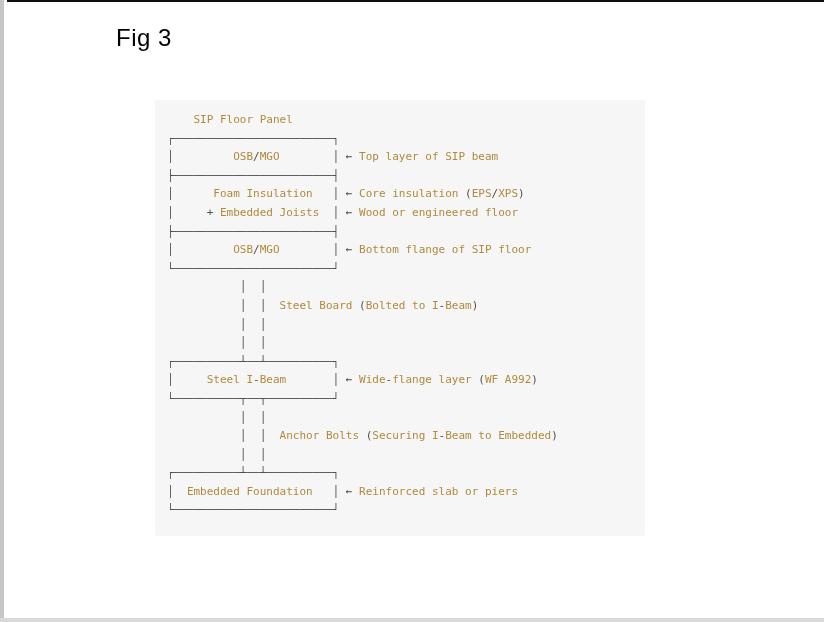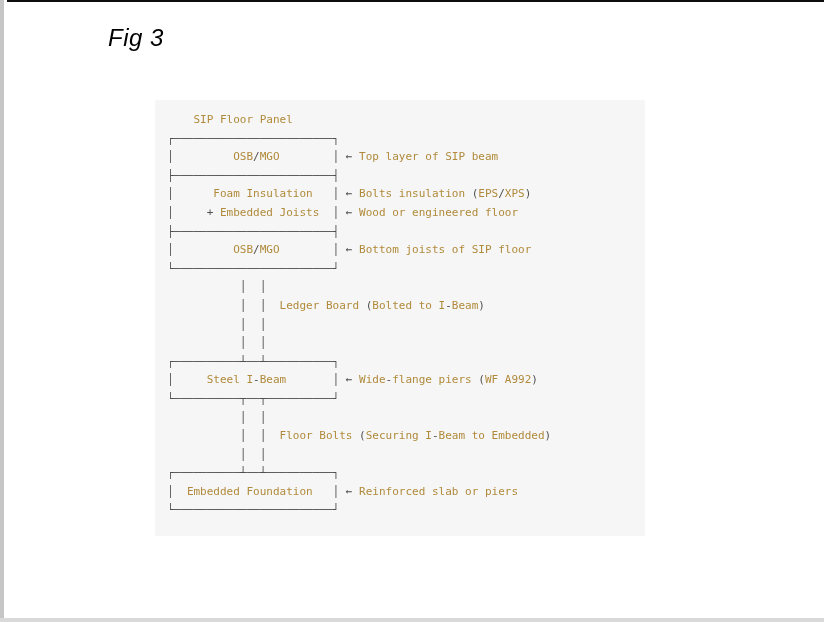--- a/index.html
+++ b/index.html
@@ -4,22 +4,22 @@
 <style>
   html,body{margin:0;padding:0;}
   body{
     width:824px;height:622px;position:relative;overflow:hidden;
     background:#ffffff;font-family:"Liberation Sans",sans-serif;
   }
   .edge-left{position:absolute;left:0;top:0;width:4px;height:622px;background:#c6c6c6;}
   .edge-top{position:absolute;left:7px;top:0;width:817px;height:2px;background:#0d0d0d;}
   .edge-bottom{position:absolute;left:0;bottom:0;width:824px;height:4px;background:#d9d9d9;}
   .fig-title{
-    position:absolute;left:108px;top:24px;margin:0;
-    font-size:24px;font-weight:400;color:#000000;letter-spacing:0.5px;font-style:italic;
+    position:absolute;left:116px;top:24px;margin:0;
+    font-size:24px;font-weight:400;color:#000000;letter-spacing:0.5px;
   }
   .code-panel{
     position:absolute;left:155px;top:100px;width:490px;height:436px;
     background:#f6f6f6;border-radius:2px;box-sizing:border-box;
     padding:11px 0 0 12px;
   }
   pre.diagram{
     margin:0;
     font-family:"DejaVu Sans Mono",monospace;
     font-size:11px;line-height:18.6px;
@@ -35,32 +35,32 @@
 <div class="edge-top"></div>
 <div class="edge-bottom"></div>
 
 <h1 class="fig-title">Fig 3</h1>
 
 <div class="code-panel">
   <pre class="diagram" id="diagram"><span><span class="txt">    SIP Floor Panel</span></span>
 <span><span class="sym">┌────────────────────────┐</span></span>
 <span><span class="sym">│         </span><span class="txt">OSB</span><span class="sym">/</span><span class="txt">MGO</span><span class="sym">        │ ← </span><span class="txt">Top layer of SIP beam</span></span>
 <span><span class="sym">├────────────────────────┤</span></span>
-<span><span class="sym">│      </span><span class="txt">Foam Insulation</span><span class="sym">   │ ← </span><span class="txt">Bolts insulation </span><span class="sym">(</span><span class="txt">EPS</span><span class="sym">/</span><span class="txt">XPS</span><span class="sym">)</span></span>
+<span><span class="sym">│      </span><span class="txt">Foam Insulation</span><span class="sym">   │ ← </span><span class="txt">Core insulation </span><span class="sym">(</span><span class="txt">EPS</span><span class="sym">/</span><span class="txt">XPS</span><span class="sym">)</span></span>
 <span><span class="sym">│     + </span><span class="txt">Embedded Joists</span><span class="sym">  │ ← </span><span class="txt">Wood or engineered floor</span></span>
 <span><span class="sym">├────────────────────────┤</span></span>
-<span><span class="sym">│         </span><span class="txt">OSB</span><span class="sym">/</span><span class="txt">MGO</span><span class="sym">        │ ← </span><span class="txt">Bottom joists of SIP floor</span></span>
+<span><span class="sym">│         </span><span class="txt">OSB</span><span class="sym">/</span><span class="txt">MGO</span><span class="sym">        │ ← </span><span class="txt">Bottom flange of SIP floor</span></span>
 <span><span class="sym">└────────────────────────┘</span></span>
 <span><span class="sym">           │  │</span></span>
-<span><span class="sym">           │  │  </span><span class="txt">Ledger Board</span><span class="sym"> (</span><span class="txt">Bolted to I</span><span class="sym">-</span><span class="txt">Beam</span><span class="sym">)</span></span>
+<span><span class="sym">           │  │  </span><span class="txt">Steel Board</span><span class="sym"> (</span><span class="txt">Bolted to I</span><span class="sym">-</span><span class="txt">Beam</span><span class="sym">)</span></span>
 <span><span class="sym">           │  │</span></span>
 <span><span class="sym">           │  │</span></span>
 <span><span class="sym">┌──────────┴──┴──────────┐</span></span>
-<span><span class="sym">│     </span><span class="txt">Steel I</span><span class="sym">-</span><span class="txt">Beam</span><span class="sym">       │ ← </span><span class="txt">Wide</span><span class="sym">-</span><span class="txt">flange piers </span><span class="sym">(</span><span class="txt">WF A992</span><span class="sym">)</span></span>
+<span><span class="sym">│     </span><span class="txt">Steel I</span><span class="sym">-</span><span class="txt">Beam</span><span class="sym">       │ ← </span><span class="txt">Wide</span><span class="sym">-</span><span class="txt">flange layer </span><span class="sym">(</span><span class="txt">WF A992</span><span class="sym">)</span></span>
 <span><span class="sym">└──────────┬──┬──────────┘</span></span>
 <span><span class="sym">           │  │</span></span>
-<span><span class="sym">           │  │  </span><span class="txt">Floor Bolts</span><span class="sym"> (</span><span class="txt">Securing I</span><span class="sym">-</span><span class="txt">Beam to Embedded</span><span class="sym">)</span></span>
+<span><span class="sym">           │  │  </span><span class="txt">Anchor Bolts</span><span class="sym"> (</span><span class="txt">Securing I</span><span class="sym">-</span><span class="txt">Beam to Embedded</span><span class="sym">)</span></span>
 <span><span class="sym">           │  │</span></span>
 <span><span class="sym">┌──────────┴──┴──────────┐</span></span>
 <span><span class="sym">│  </span><span class="txt">Embedded Foundation</span><span class="sym">   │ ← </span><span class="txt">Reinforced slab or piers</span></span>
 <span><span class="sym">└────────────────────────┘</span></span>
 </pre>
 </div>
 
 </body></html>

